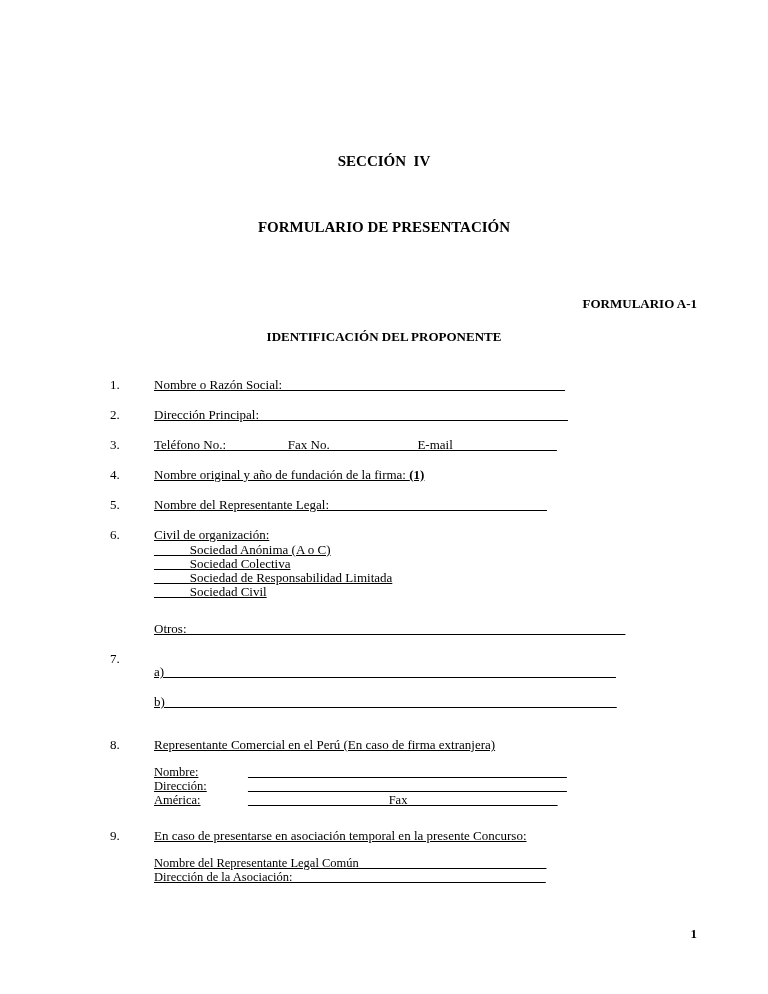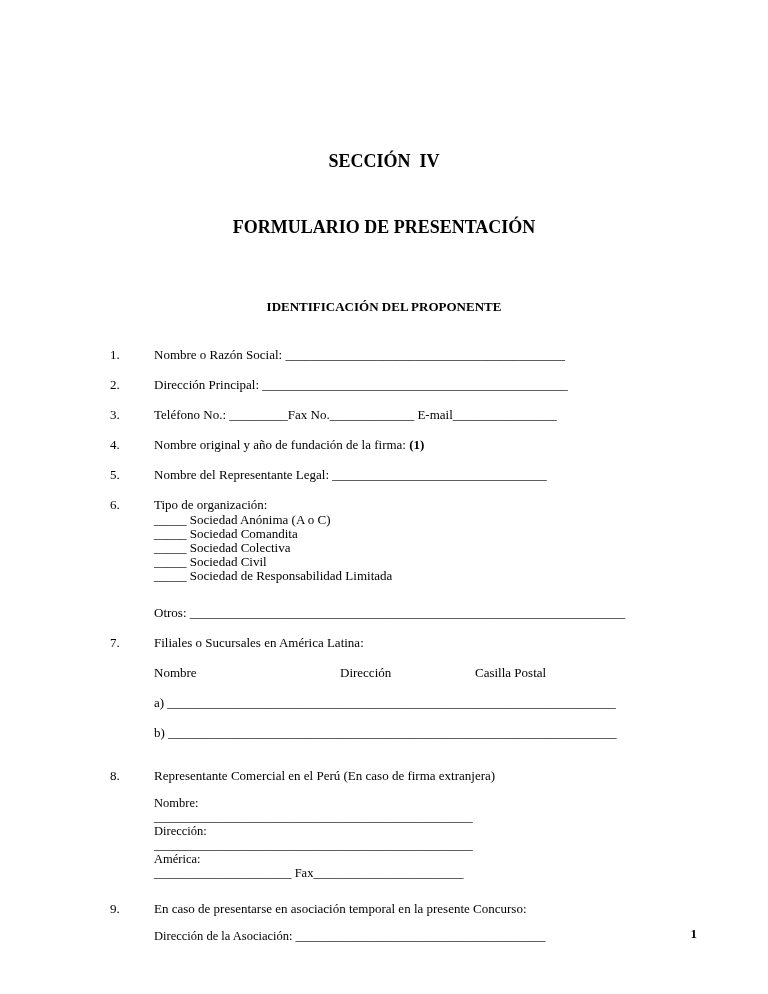--- a/index.html
+++ b/index.html
@@ -14,21 +14,21 @@
     position: relative;
     width: 768px; height: 994px;
     box-sizing: border-box;
     padding: 106px 71px 0 110px;
     background: #fff;
   }
   .title-block {
     margin-left: -110px; margin-right: -71px;
     text-align: center;
     font-weight: bold;
-    font-size: 18px;
+    font-size: 15px;
     line-height: 22px;
     white-space: pre-wrap;
   }
   .form-number {
     text-align: right;
     font-weight: bold;
     font-size: 13px;
     margin-top: 14px;
   }
   .form-title {
@@ -39,29 +39,29 @@
     margin-top: 17px;
   }
   .reference {
     text-align: right;
     font-size: 13px;
     margin-top: 17px;
   }
   .items { margin-top: 31px; font-size: 13px; line-height: 17px; }
   .item { display: flex; margin-bottom: 13px; }
   .num { width: 44px; flex-shrink: 0; }
-  .body { flex: 1; min-width: 0; }
+  .body { flex: 1; min-width: 0; text-decoration: underline; }
   .options { line-height: 14px; font-size: 13px; }
   .otros { margin-top: 21px; }
   .cols { display: flex; margin-top: 13px; }
   .cols .col1 { width: 186px; }
   .cols .col2 { width: 135px; }
   .fill-line { margin-top: 13px; }
   .sub-rows { margin-top: 12px; line-height: 14px; font-size: 12.5px; }
-  .sub-row { display: flex; flex-direction: column; }
+  .sub-row { display: flex; }
   .rlabel { width: 94px; flex-shrink: 0; }
   .gap-lg { margin-bottom: 26px; }
   .gap-md { margin-bottom: 20px; }
   .line2 { margin-top: 1px; }
   .page-number {
     position: absolute;
     right: 71px; bottom: 52px;
     font-size: 13px;
     font-weight: bold;
   }
@@ -70,20 +70,21 @@
 </head>
 <body>
 
 <div class="page">
 
   <div class="title-block">
     <div>SECCIÓN  IV</div>
     <div>FORMULARIO DE PRESENTACIÓN</div>
   </div>
 
+  <div class="form-number">FORMULARIO A-1</div>
 
   <div class="form-title">IDENTIFICACIÓN DEL PROPONENTE</div>
 
 
   <div class="items">
 
     <div class="item">
       <span class="num">1.</span>
       <div class="body">Nombre o Razón Social: ___________________________________________</div>
     </div>
@@ -106,41 +107,34 @@
     </div>
 
     <div class="item">
       <span class="num">5.</span>
       <div class="body">Nombre del Representante Legal: _________________________________</div>
     </div>
 
     <div class="item">
       <span class="num">6.</span>
       <div class="body">
-        <div>Tipo de organización:</div>
+        <div>Civil de organización:</div>
         <div class="options">
           <div>_____ Sociedad Anónima (A o C)</div>
-          <div>_____ Sociedad Comandita</div>
           <div>_____ Sociedad Colectiva</div>
+          <div>_____ Sociedad de Responsabilidad Limitada</div>
           <div>_____ Sociedad Civil</div>
-          <div>_____ Sociedad de Responsabilidad Limitada</div>
         </div>
         <div class="otros">Otros: ___________________________________________________________________</div>
       </div>
     </div>
 
     <div class="item gap-lg">
       <span class="num">7.</span>
       <div class="body">
-        <div>Filiales o Sucursales en América Latina:</div>
-        <div class="cols">
-          <span class="col1">Nombre</span>
-          <span class="col2">Dirección</span>
-          <span class="col3">Casilla Postal</span>
-        </div>
         <div class="fill-line">a) _____________________________________________________________________</div>
         <div class="fill-line">b) _____________________________________________________________________</div>
       </div>
     </div>
 
     <div class="item gap-md">
       <span class="num">8.</span>
       <div class="body">
         <div>Representante Comercial en el Perú (En caso de firma extranjera)</div>
         <div class="sub-rows">
@@ -158,20 +152,21 @@
           </div>
         </div>
       </div>
     </div>
 
     <div class="item">
       <span class="num">9.</span>
       <div class="body">
         <div>En caso de presentarse en asociación temporal en la presente Concurso:</div>
         <div class="sub-rows">
+          <div>Nombre del Representante Legal Común______________________________</div>
           <div>Dirección de la Asociación: ________________________________________</div>
 
         </div>
       </div>
     </div>
 
   </div>
 
   <div class="page-number">1</div>
 

